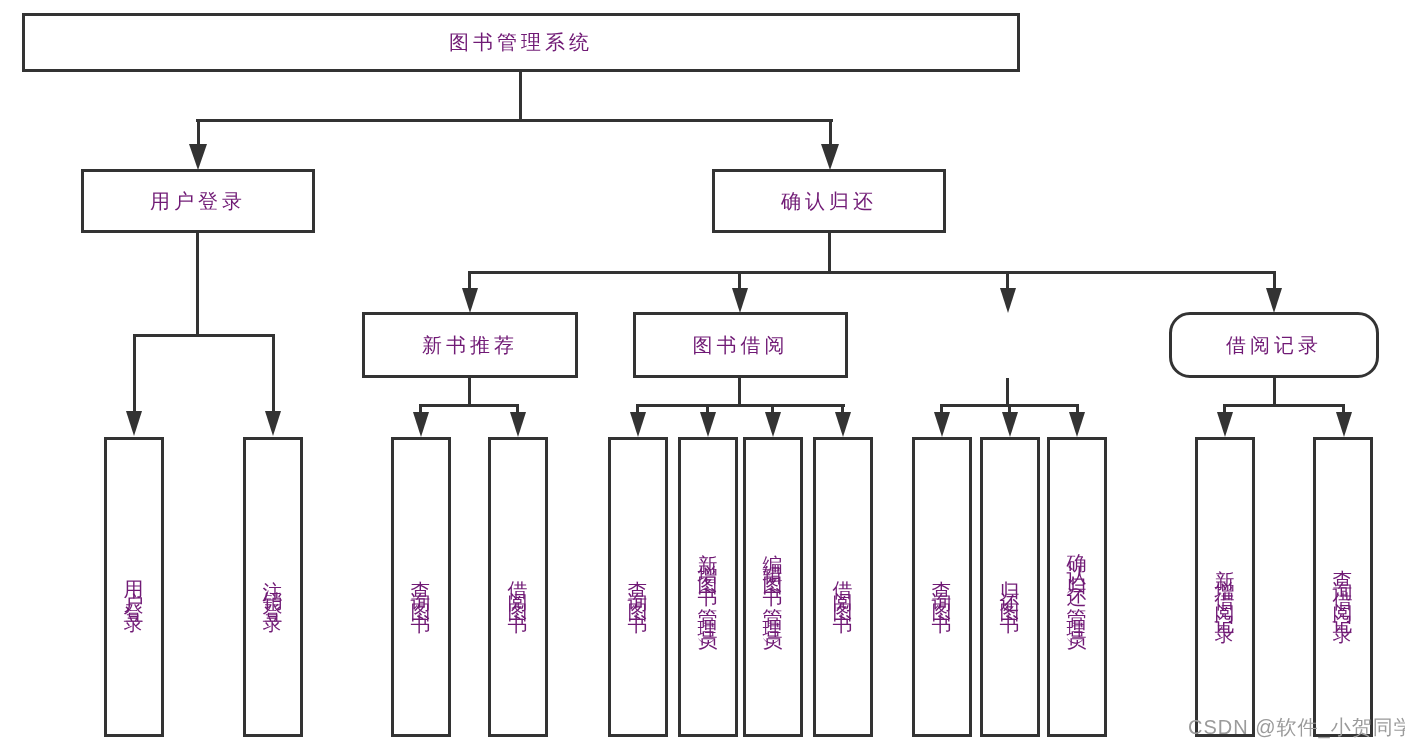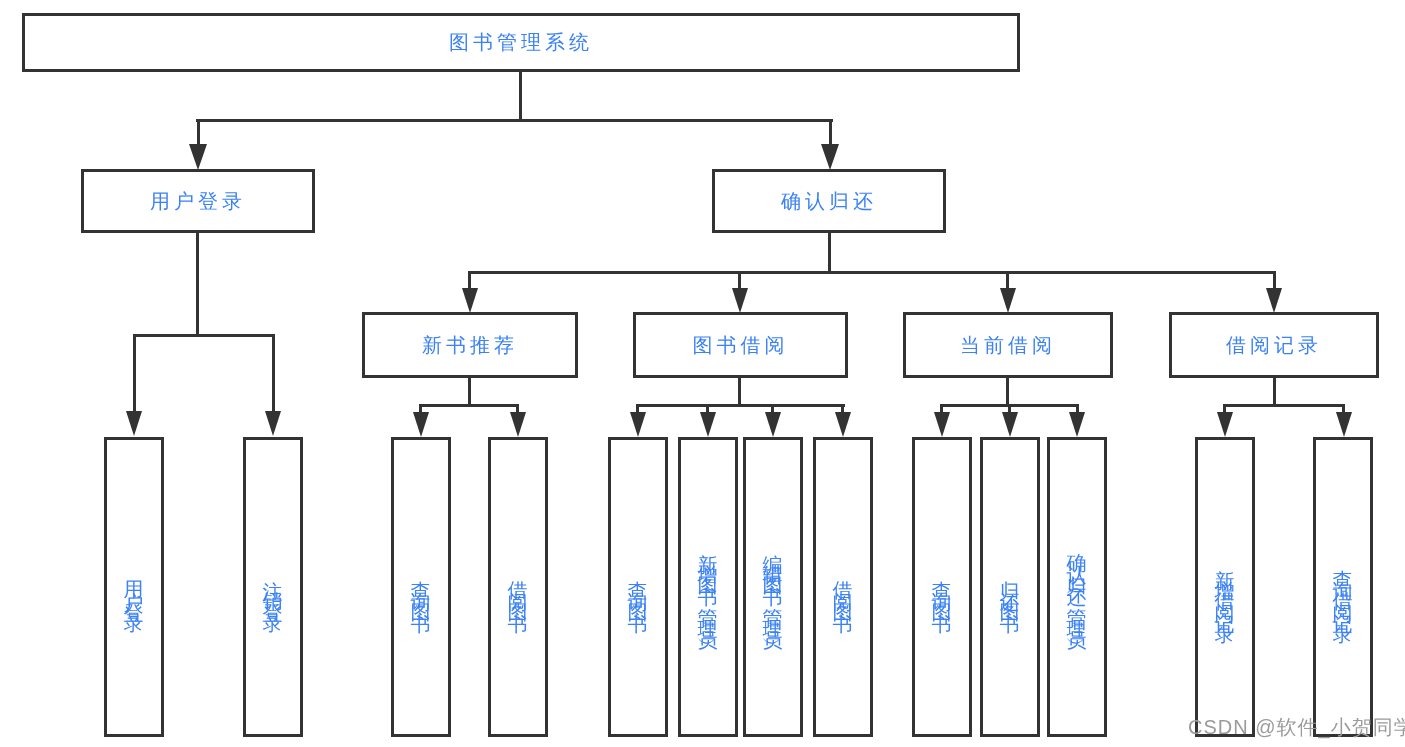--- a/index.html
+++ b/index.html
@@ -4,21 +4,21 @@
 <style>
   html,body { margin:0; padding:0; background:#ffffff; }
   body { font-family: "Liberation Sans", "DejaVu Sans", sans-serif; }
   #canvas {
     position:relative; width:1405px; height:747px; background:#ffffff;
     overflow:hidden; color:#3a3a3a;
   }
   .box {
     position:absolute; background:#ffffff; border:3px solid #333333;
     box-sizing:border-box; display:flex; align-items:center; justify-content:center;
-    color:#3b82f6;
+    color:#701a75;
   }
   .hbox { font-size:20px; letter-spacing:4px; white-space:nowrap; }
   .vbox-text {
     writing-mode:vertical-rl; text-orientation:mixed;
     font-size:20px; letter-spacing:11px; line-height:1;
   }
   .line { position:absolute; background:#333333; }
   .arr {
     position:absolute; width:0; height:0;
     border-left:8px solid transparent; border-right:8px solid transparent;
@@ -72,24 +72,21 @@
   <i class="arr" style="left:1000px; top:288px;"></i>
   <i class="line" style="left:1273px; top:271px; width:3px; height:18px;"></i>
   <i class="arr" style="left:1266px; top:288px;"></i>
 
   <div class="box hbox" style="left:362px; top:312px; width:216px; height:66px;">
     <span>新书推荐</span>
   </div>
   <div class="box hbox" style="left:633px; top:312px; width:215px; height:66px;">
     <span>图书借阅</span>
   </div>
-  <div class="box hbox" style="left:903px; top:312px; width:210px; height:66px;">
-    <span>当前借阅</span>
-  </div>
-  <div class="box hbox" style="left:1169px; top:312px; width:210px; height:66px;">
+  <div class="box hbox" style="left:1169px; top:312px; width:210px; height:66px;border-radius:21px;">
     <span>借阅记录</span>
   </div>
 
   <i class="line" style="left:468px; top:378px; width:3px; height:28px;"></i>
   <i class="line" style="left:419px; top:404px; width:100px; height:3px;"></i>
   <i class="line" style="left:419px; top:404px; width:3px; height:10px;"></i>
   <i class="arr" style="left:413px; top:412px;"></i>
   <i class="line" style="left:516px; top:404px; width:3px; height:10px;"></i>
   <i class="arr" style="left:510px; top:412px;"></i>
 

